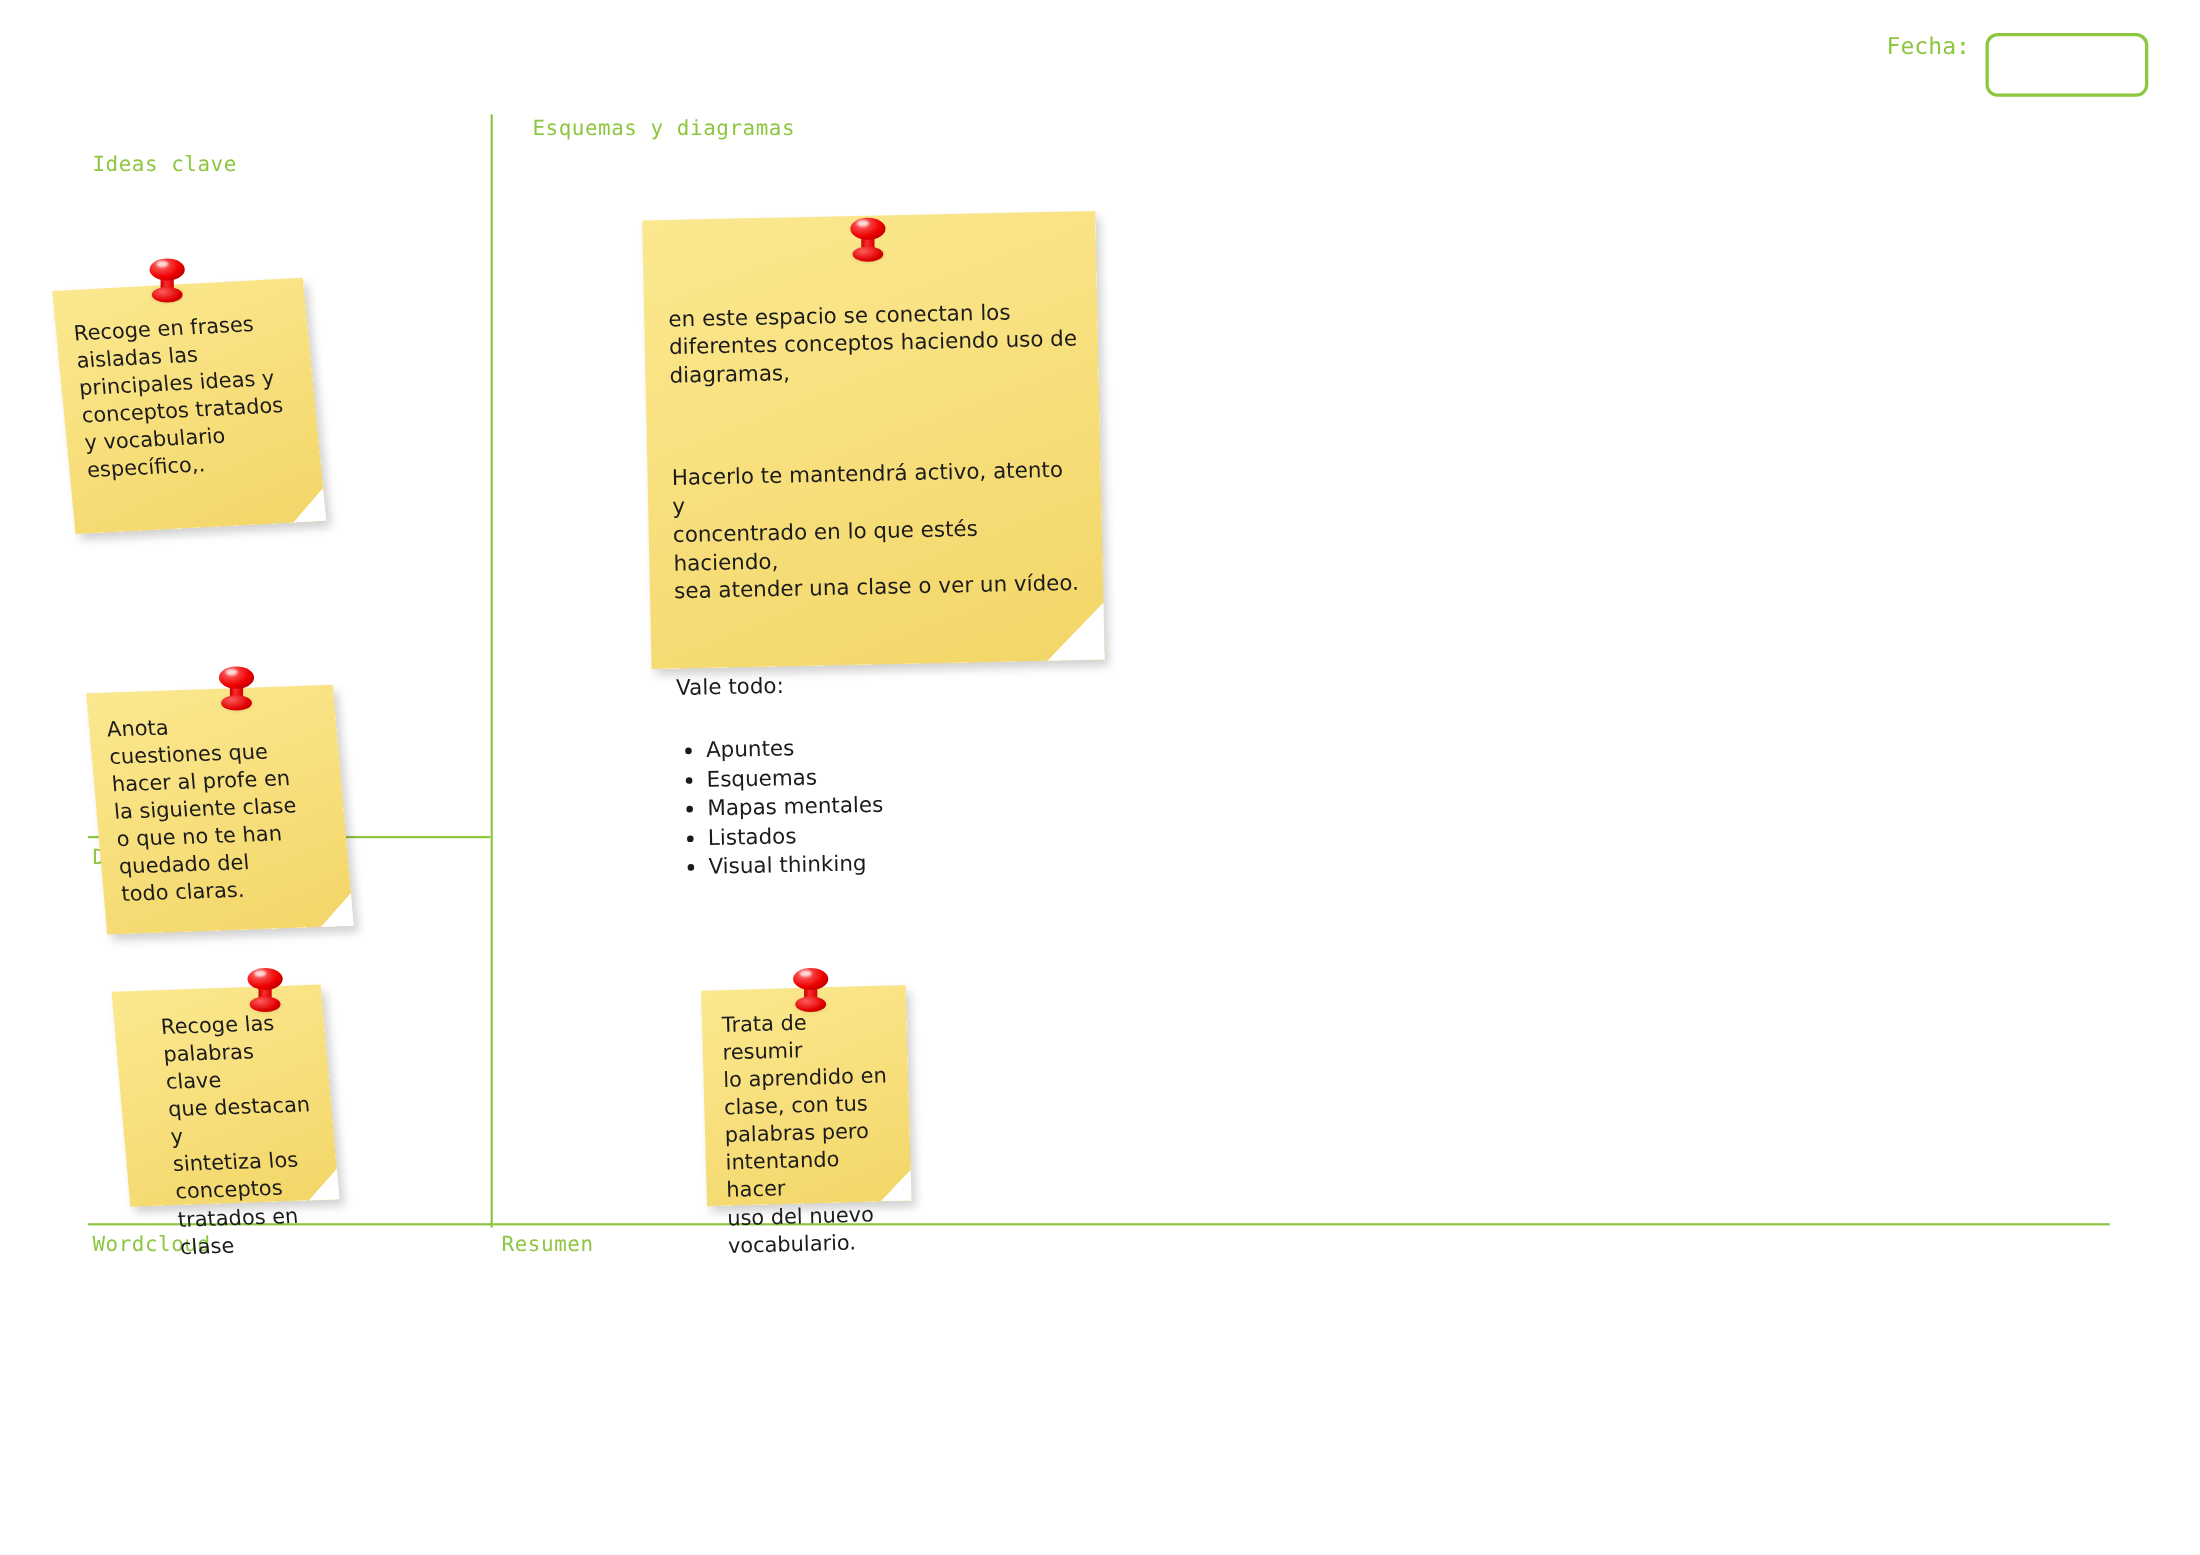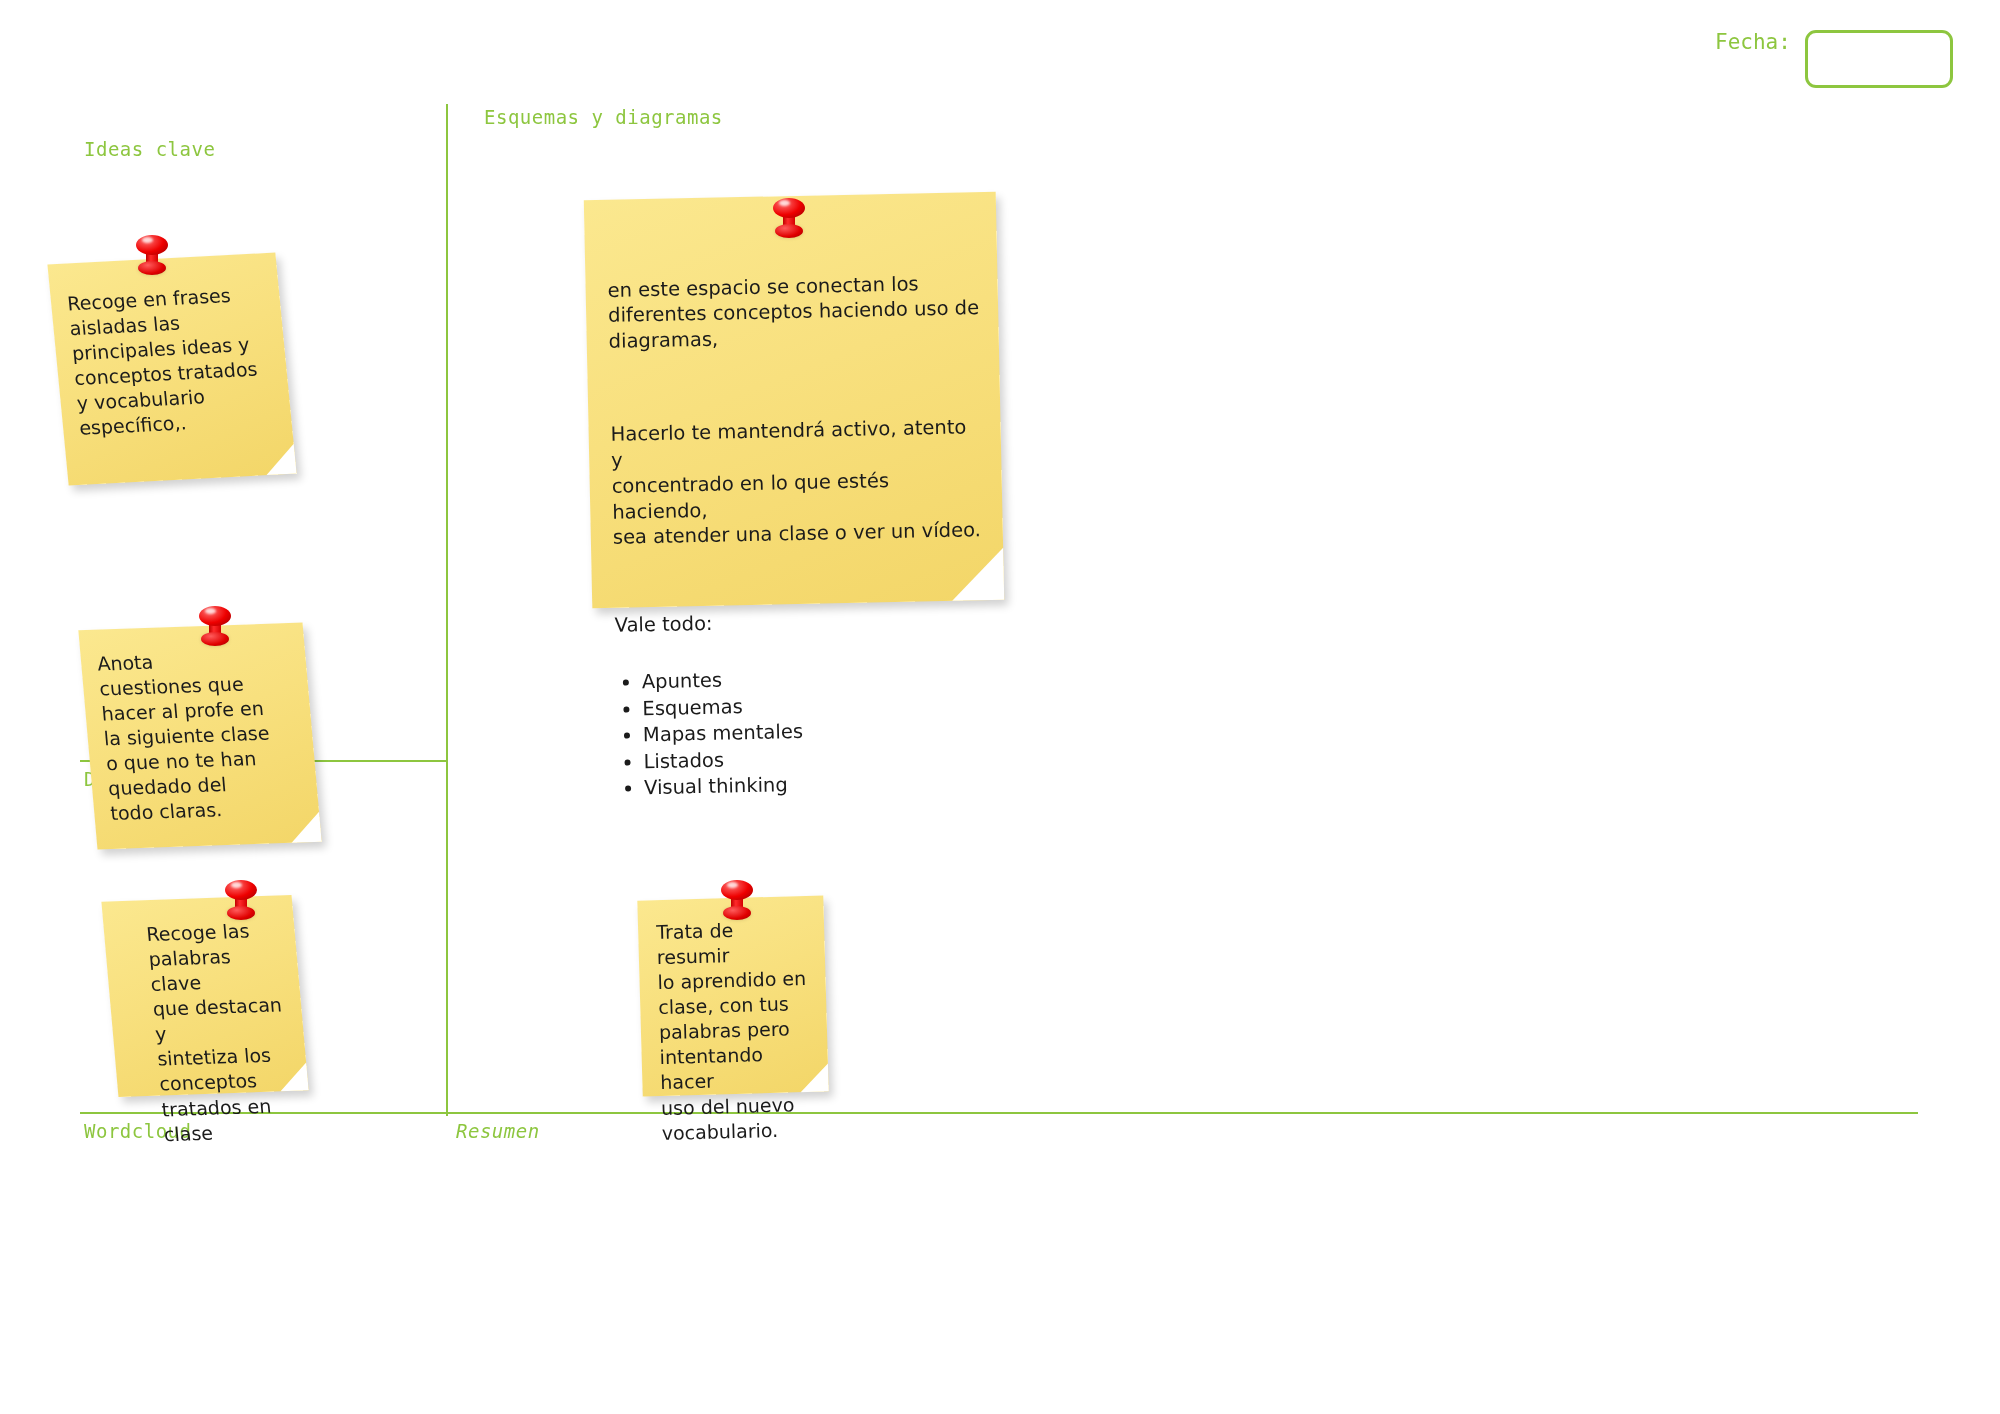--- a/index.html
+++ b/index.html
@@ -191,21 +191,21 @@
   </div>
 
   <div class="rule v" style="left:446px; top:104px; height:1012px;"></div>
   <div class="rule h" style="left:80px; top:760px; width:366px;"></div>
   <div class="rule h" style="left:80px; top:1112px; width:1838px;"></div>
 
   <div class="section-label" style="left:84px; top:106px;margin-top:32px;">Ideas clave</div>
   <div class="section-label" style="left:452px; top:106px;margin-left:32px;">Esquemas y diagramas</div>
   <div class="section-label" style="left:84px; top:768px;">Dudas</div>
   <div class="section-label" style="left:84px; top:1120px;text-align:right;">Wordcloud</div>
-  <div class="section-label" style="left:456px; top:1120px;font-style:italic;">Resumen</div>
+  <div class="section-label" style="left:456px; top:1120px;">Resumen</div>
 
   <div class="note" id="note-ideas">
     <div class="note-body">Recoge en frases
 aisladas las
 principales ideas y
 conceptos tratados
 y vocabulario
 específico,.</div>
     <div class="curl" style="border-width:0 0 30px 30px; border-color:transparent transparent #ffffff transparent;"></div>
   </div>

